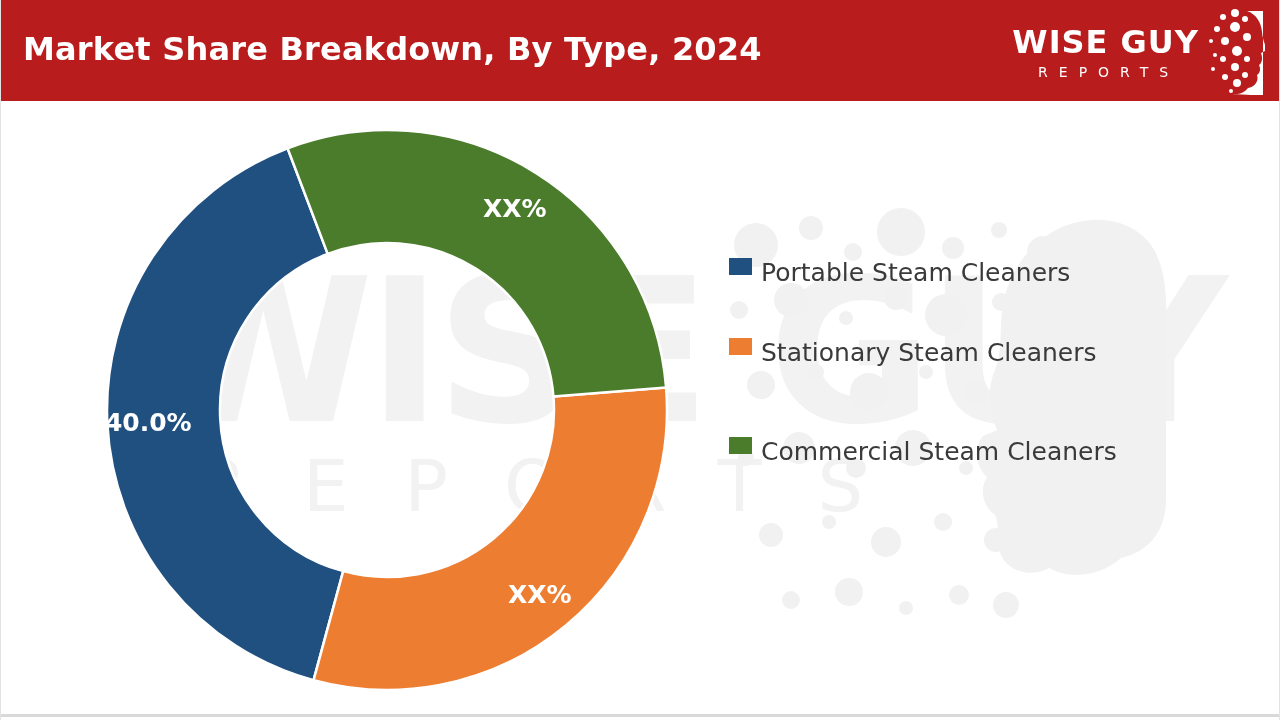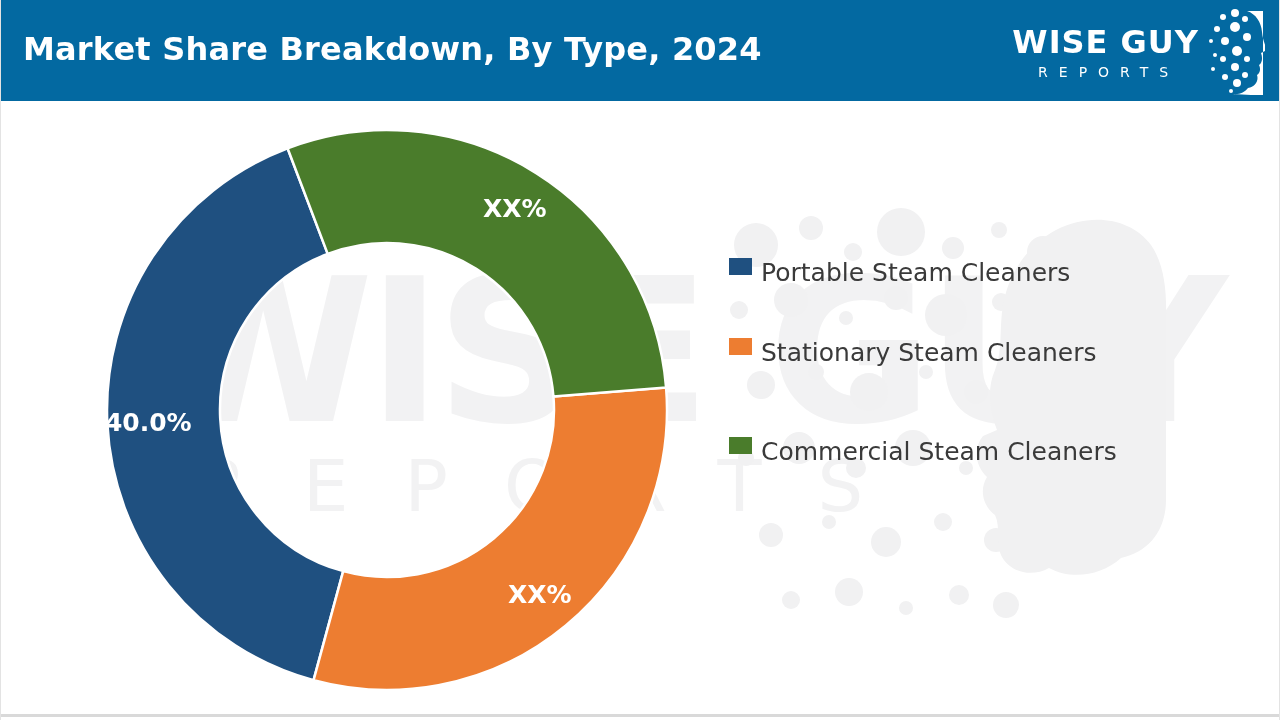--- a/index.html
+++ b/index.html
@@ -17,21 +17,21 @@
     border-left: 1px solid #e3e3e3;
     border-right: 1px solid #e3e3e3;
     overflow: hidden;
   }
 
   
   .header {
     position: absolute;
     top: 0; left: 0;
     width: 1280px; height: 101px;
-    background: #0369a1;
+    background: #b91c1c;
     z-index: 6;
   }
   .page-title {
     position: absolute;
     left: 22px; top: 50%;
     transform: translateY(-54%);
     color: #ffffff;
     font-size: 32px;
     font-weight: bold;
     letter-spacing: 0.2px;

